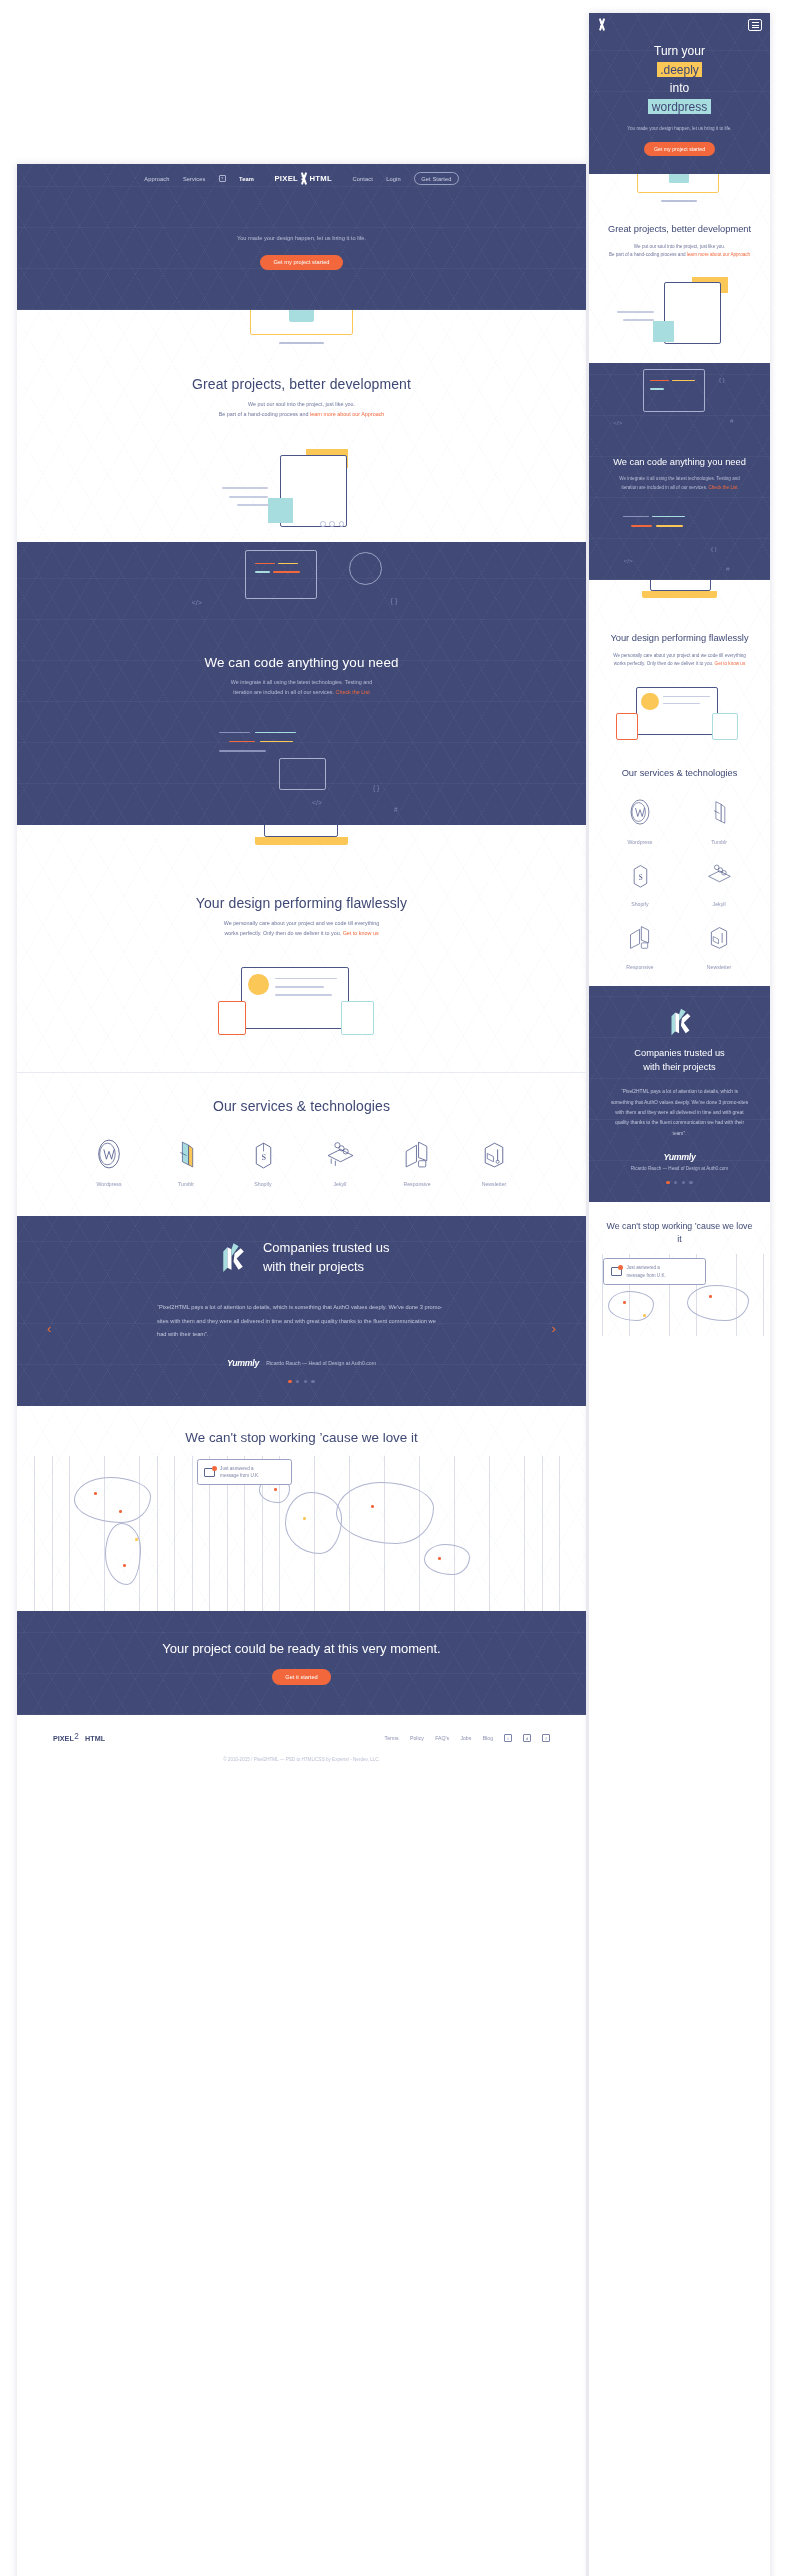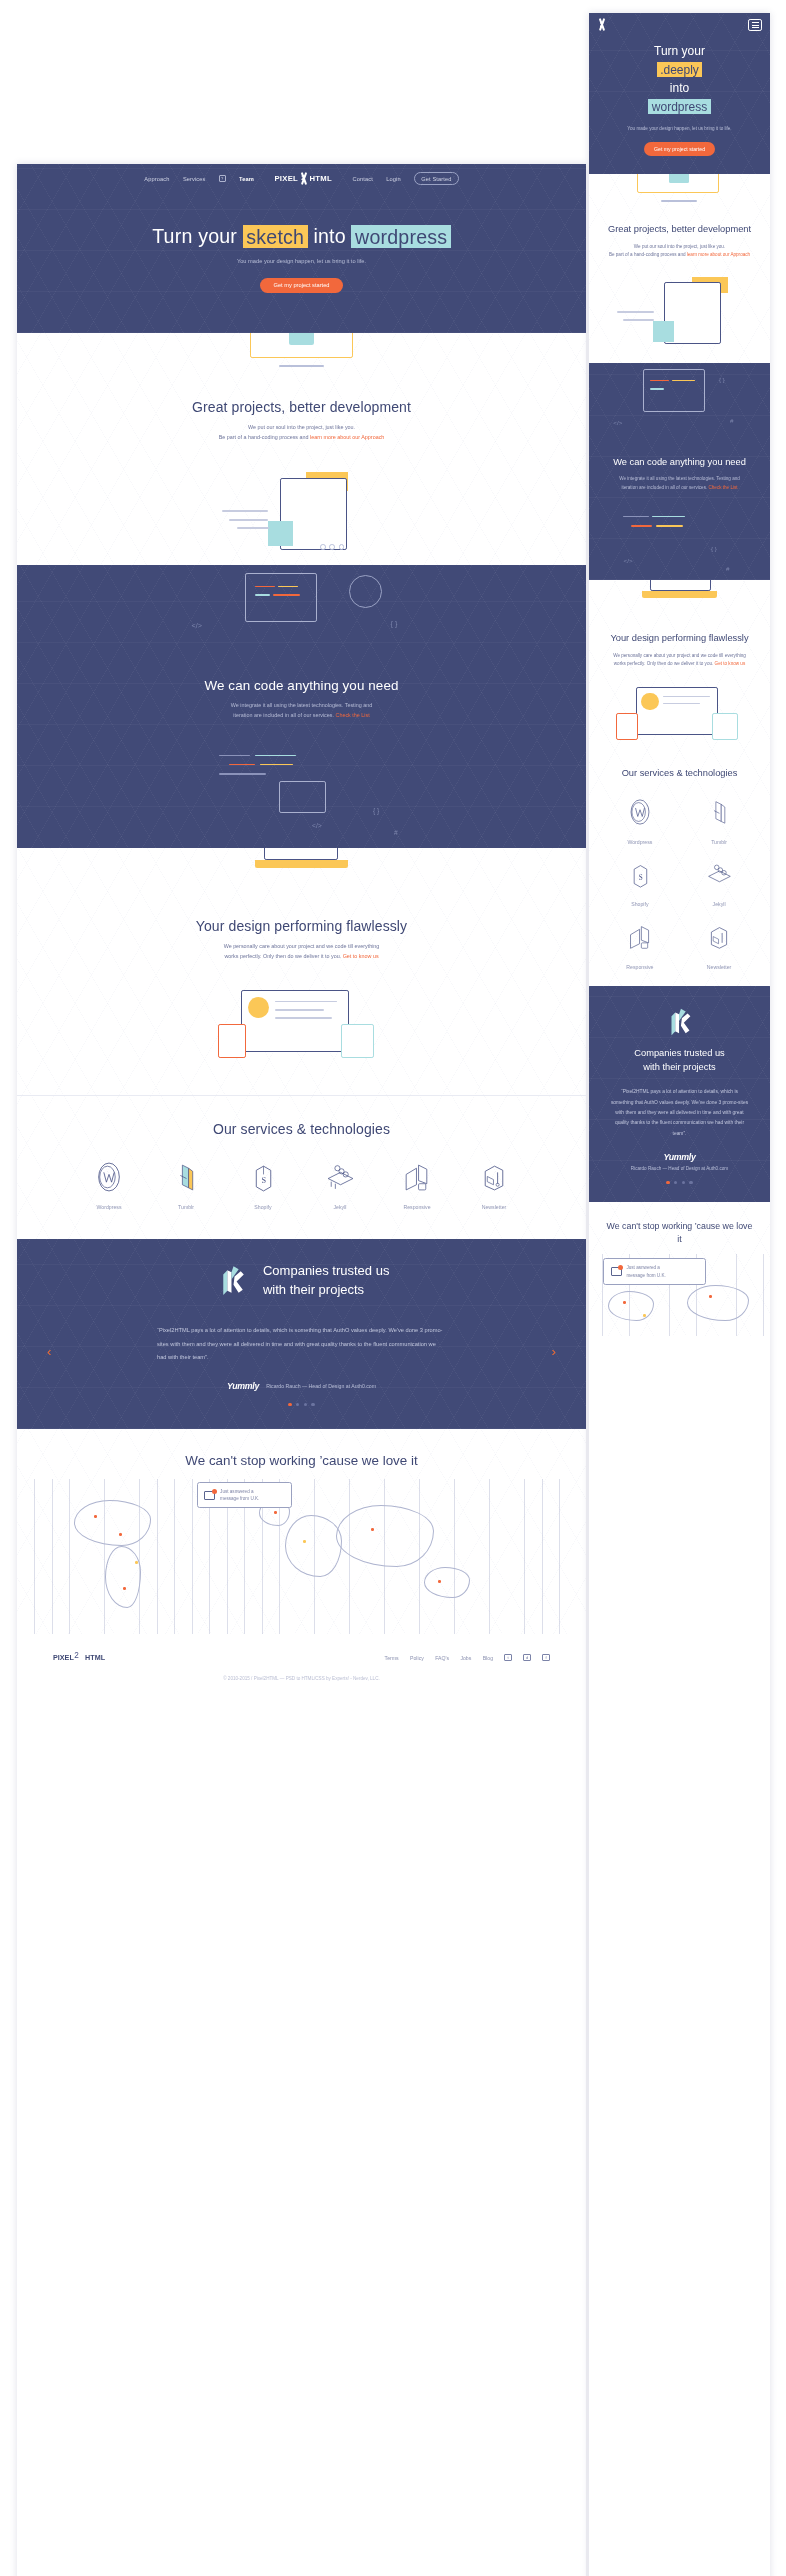--- a/index.html
+++ b/index.html
@@ -181,26 +181,20 @@
           <span class="two">2</span>
         </span>
         <span class="lt">HTML</span>
       </span>
       <a href="#">Contact</a>
       <a href="#">Login</a>
       <a href="#" class="btn-ghost">Get Started</a>
     </div>
 
     <div class="hero">
-      <h1>
-        <span>Turn your</span>
-        <span class="hl-y">sketch</span>
-        <span>into</span>
-        <span class="hl-t">wordpress</span>
-      </h1>
       <p>You made your design happen, let us bring it to life.</p>
       <button class="cta">Get my project started</button>
     </div>
   </div>
 
   <div class="whitebg">
     <div class="ill" style="width:124px;height:77px;margin-top:-36px;">
       <div class="card" style="left:10.3px;top:0;width:103px;height:61px;border-color:#fbc757;"></div>
       <div class="sq-t" style="left:49px;top:23px;width:25px;height:25px;border-radius:2.1px;"></div>
       <div class="ln" style="left:39px;top:68px;width:45px;height:2.6px;background:#b9c0da;"></div>
@@ -406,20 +400,24 @@
       <div class="tip" style="left:180px;top:3.1px;width:95px;">
         <span class="tipicon2"></span>
         <span class="txt">
           <span>Just asnwered a</span><br>
           <span>message from U.K.</span>
         </span>
       </div>
     </div>
   </div>
 
+  <div class="navybg" style="padding:30px 0;text-align:center;">
+    <h2 style="color:#fff;font-weight:300;font-size:13px;">Your project could be ready at this very moment.</h2>
+    <button class="cta">Get it started</button>
+  </div>
 
   <div>
     <div class="footer">
       <span class="flogo">
         <span class="lt">PIXEL</span>
         <span class="mark" style="width:10.3px;height:12.4px;position:relative;display:inline-block">
           <span class="p1" style="border-color:#4a5486"></span><span class="p2" style="border-color:#4a5486"></span>
           <span class="two" style="color:#4a5486">2</span>
         </span>
         <span class="lt">HTML</span>

